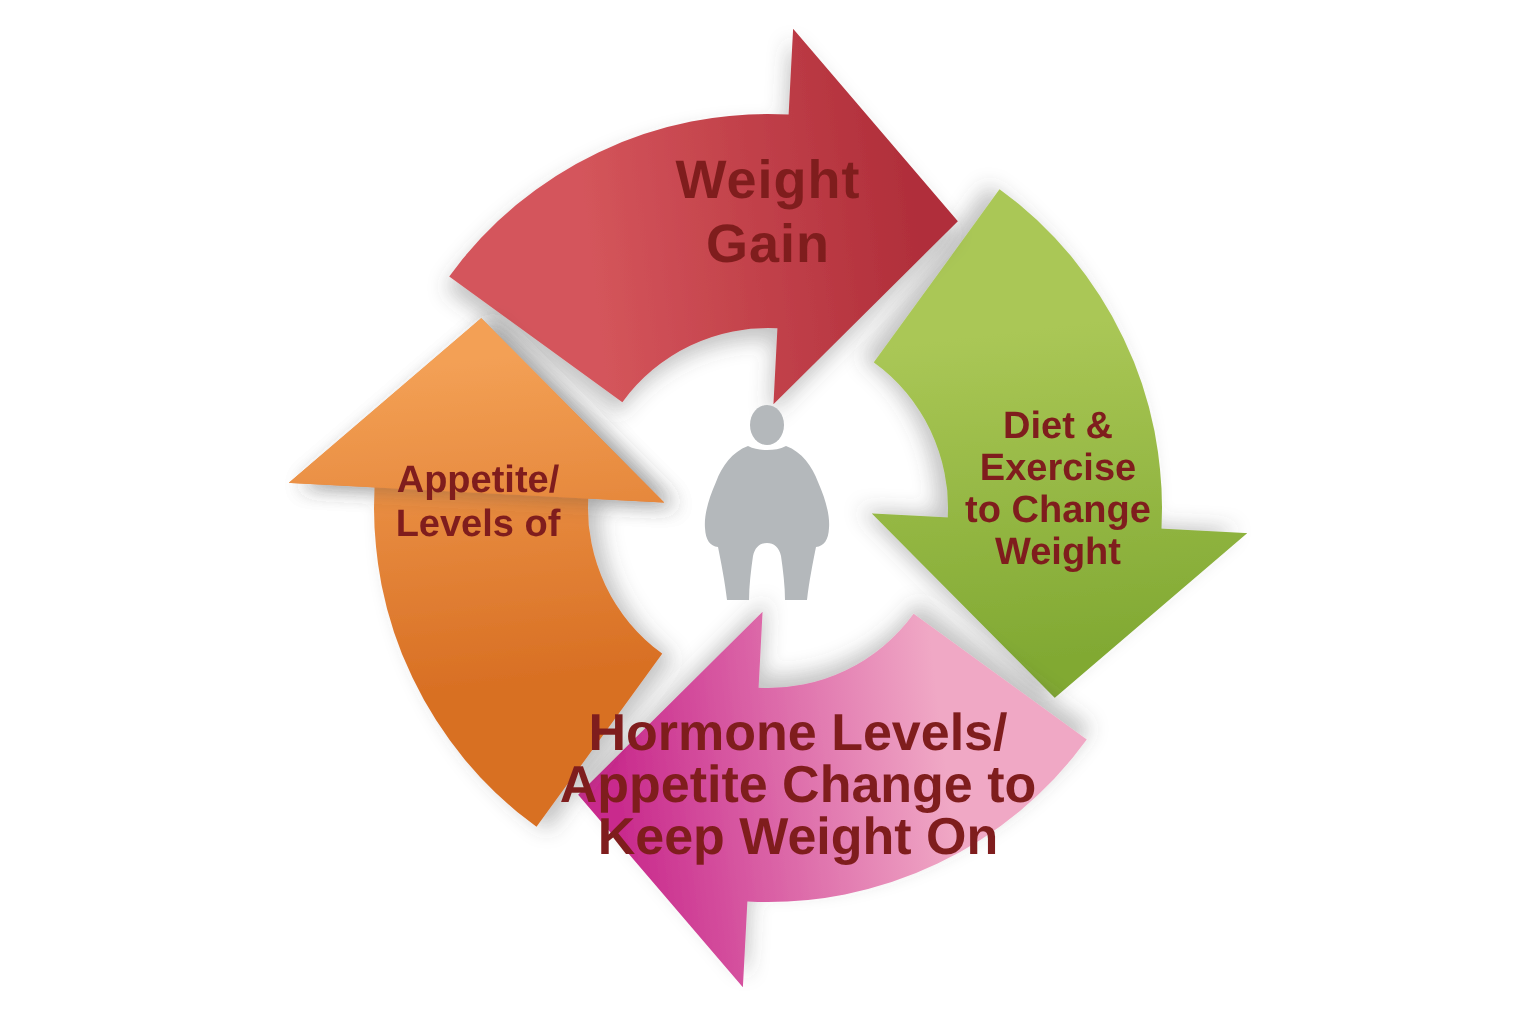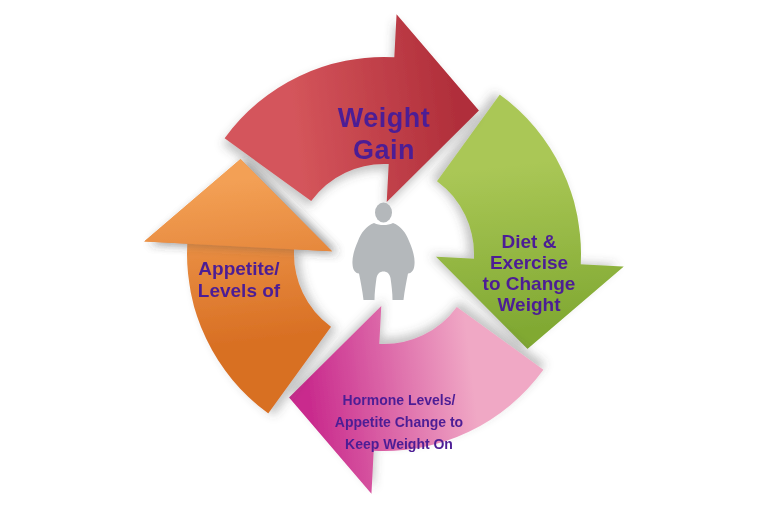--- a/index.html
+++ b/index.html
@@ -11,26 +11,25 @@
   }
   .stage{
     position:relative;
     width:768px;height:509px;
     background:#ffffff;
   }
   .stage svg{position:absolute;left:0;top:0;}
   .label{
     position:absolute;
     transform:translate(-50%,-50%);
-    color:#4c1d95;
+    color:#7f1d1d;
     font-weight:bold;
     text-align:center;
     white-space:nowrap;
     z-index:5;
-    margin-top:28px;
   }
   .label div{min-height:1em;}
 </style>
 </head>
 <body>
 
 <div class="stage">
 
   <svg id="diagram" width="768" height="509" viewBox="0 0 768 509">
       <defs>
@@ -80,21 +79,21 @@
     <div>Gain</div>
   </div>
 
   <div class="label" style="left:529px;top:245px;font-size:19px;line-height:21px;text-align:center;">
     <div>Diet &amp;</div>
     <div>Exercise</div>
     <div>to Change</div>
     <div>Weight</div>
   </div>
 
-  <div class="label" style="left:399px;top:394px;font-size:14px;line-height:22px;">
+  <div class="label" style="left:399px;top:394px;font-size:26px;line-height:22px;">
     <div>Hormone Levels/</div>
     <div>Appetite Change to</div>
     <div>Keep Weight On</div>
   </div>
 
   <div class="label" style="left:239px;top:252px;font-size:19px;line-height:22px;">
     <div>Appetite/</div>
     <div>Levels of</div>
   </div>
 

